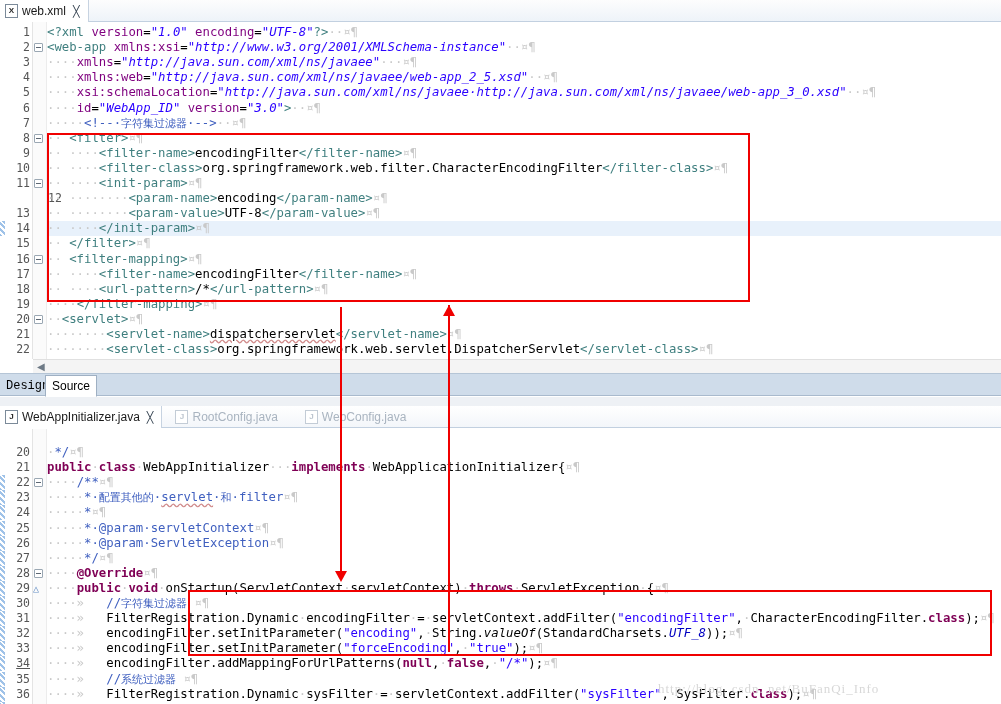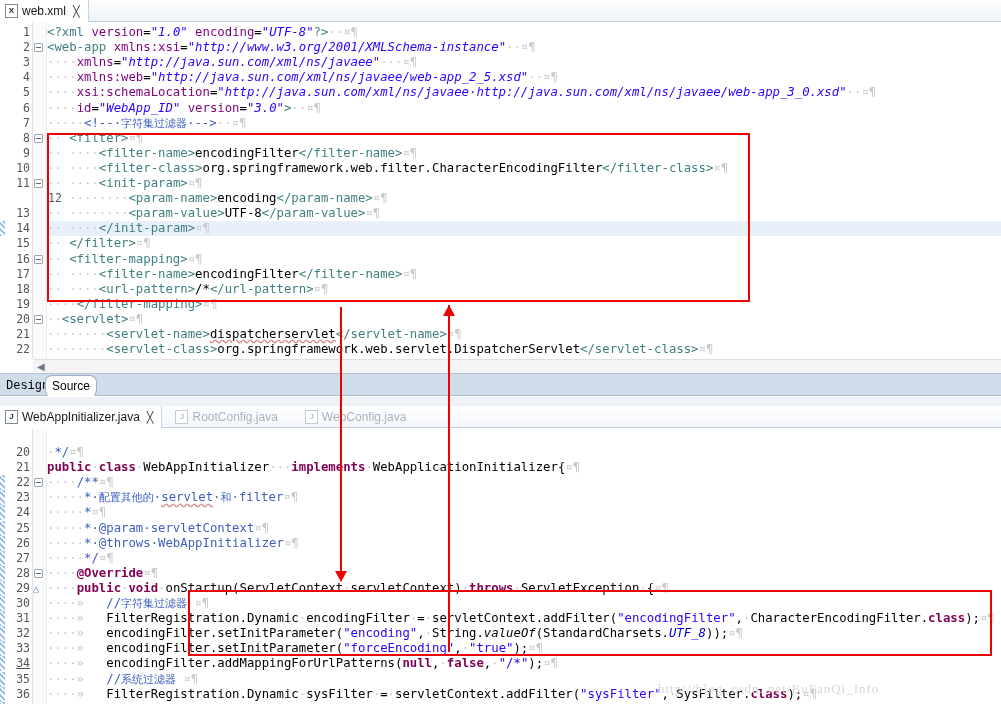--- a/index.html
+++ b/index.html
@@ -174,21 +174,21 @@
         <div class="code" style="top: 320.1px; line-height: 15.1px;"><span class="ws">········</span><span class="tag">&lt;servlet-class&gt;</span>org.springframework.web.servlet.DispatcherServlet<span class="tag">&lt;/servlet-class&gt;</span><span class="ws">¤¶</span></div>
       </div>
   </div>
 
   <div class="hscroll" style="top:359px;">
     <span class="larrow">◀</span>
   </div>
 
   <div class="dsbar" style="top:373px;">
     <div class="dstab" style="left:0;font-family:Liberation Mono, monospace;">Design</div>
-    <div class="dstab sel" style="left:45px;border-radius:7px;">Source</div>
+    <div class="dstab sel" style="left:45px;">Source</div>
   </div>
 
   <div class="paneGap" style="top:397px; height:9px;"></div>
 
   <div class="tabstrip" style="top:406px;">
     <div class="tab active">
       <span class="fileicon">J</span>
       <span>WebAppInitializer.java</span>
       <span class="closex">╳</span>
     </div>
@@ -218,21 +218,21 @@
         <div class="ln" style="top: 61.3px; line-height: 15.1px;">23</div>
         <div class="code" style="top: 61.3px; line-height: 15.1px;"><span class="ws">·····</span><span class="cmt">*·<span class="cn">配置其他的</span>·<span class="und">servlet</span>·<span class="cn">和</span>·filter</span><span class="ws">¤¶</span></div>
         <div class="changebar" style="top: 76.4px;"></div>
         <div class="ln" style="top: 76.4px; line-height: 15.1px;">24</div>
         <div class="code" style="top: 76.4px; line-height: 15.1px;"><span class="ws">·····</span><span class="cmt">*</span><span class="ws">¤¶</span></div>
         <div class="changebar" style="top: 91.5px;"></div>
         <div class="ln" style="top: 91.5px; line-height: 15.1px;">25</div>
         <div class="code" style="top: 91.5px; line-height: 15.1px;"><span class="ws">·····</span><span class="cmt">*·@param·servletContext</span><span class="ws">¤¶</span></div>
         <div class="changebar" style="top: 106.6px;"></div>
         <div class="ln" style="top: 106.6px; line-height: 15.1px;">26</div>
-        <div class="code" style="top: 106.6px; line-height: 15.1px;"><span class="ws">·····</span><span class="cmt">*·@throws·WebAppInitializer</span><span class="ws">¤¶</span></div>
+        <div class="code" style="top: 106.6px; line-height: 15.1px;"><span class="ws">·····</span><span class="cmt">*·@param·ServletException</span><span class="ws">¤¶</span></div>
         <div class="changebar" style="top: 121.7px;"></div>
         <div class="ln" style="top: 121.7px; line-height: 15.1px;">27</div>
         <div class="code" style="top: 121.7px; line-height: 15.1px;"><span class="ws">·····</span><span class="cmt">*/</span><span class="ws">¤¶</span></div>
         <div class="changebar" style="top: 136.8px;"></div>
         <div class="ln" style="top: 136.8px; line-height: 15.1px;">28</div>
         <div class="fold" style="top: 139.8px;"></div>
         <div class="code" style="top: 136.8px; line-height: 15.1px;"><span class="ws">····</span><span class="kw">@Override</span><span class="ws">¤¶</span></div>
         <div class="changebar" style="top: 151.9px;"></div>
         <div class="ln" style="top: 151.9px; line-height: 15.1px;">29</div>
         <div class="arrowmark" style="top: 151.9px;">△</div>

